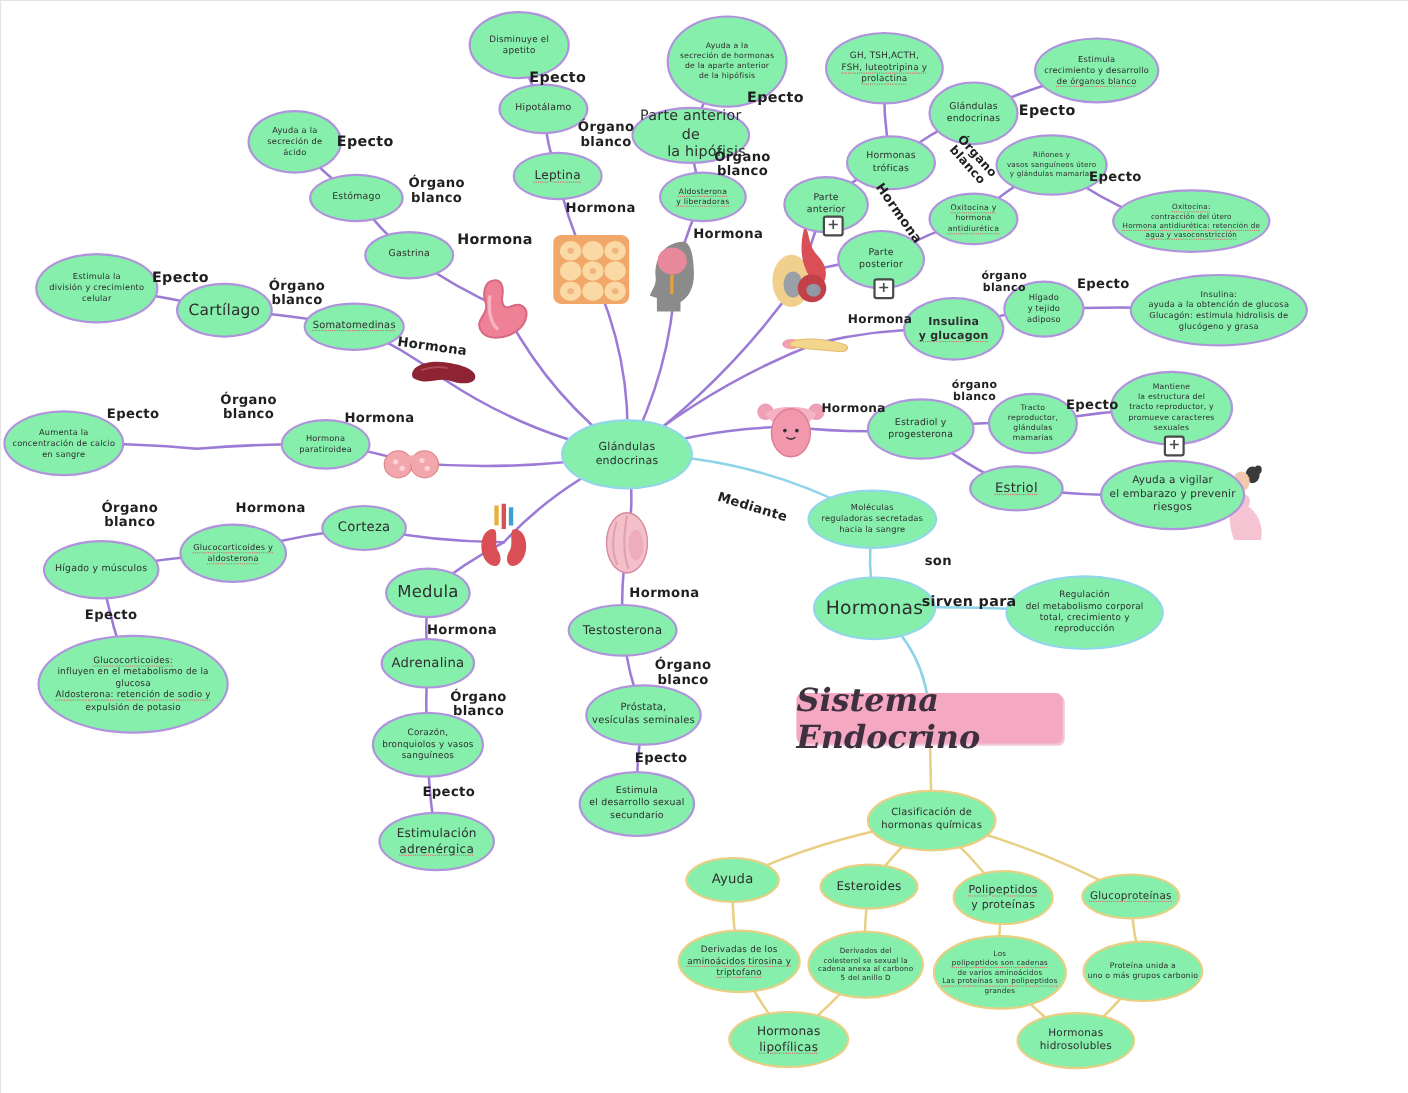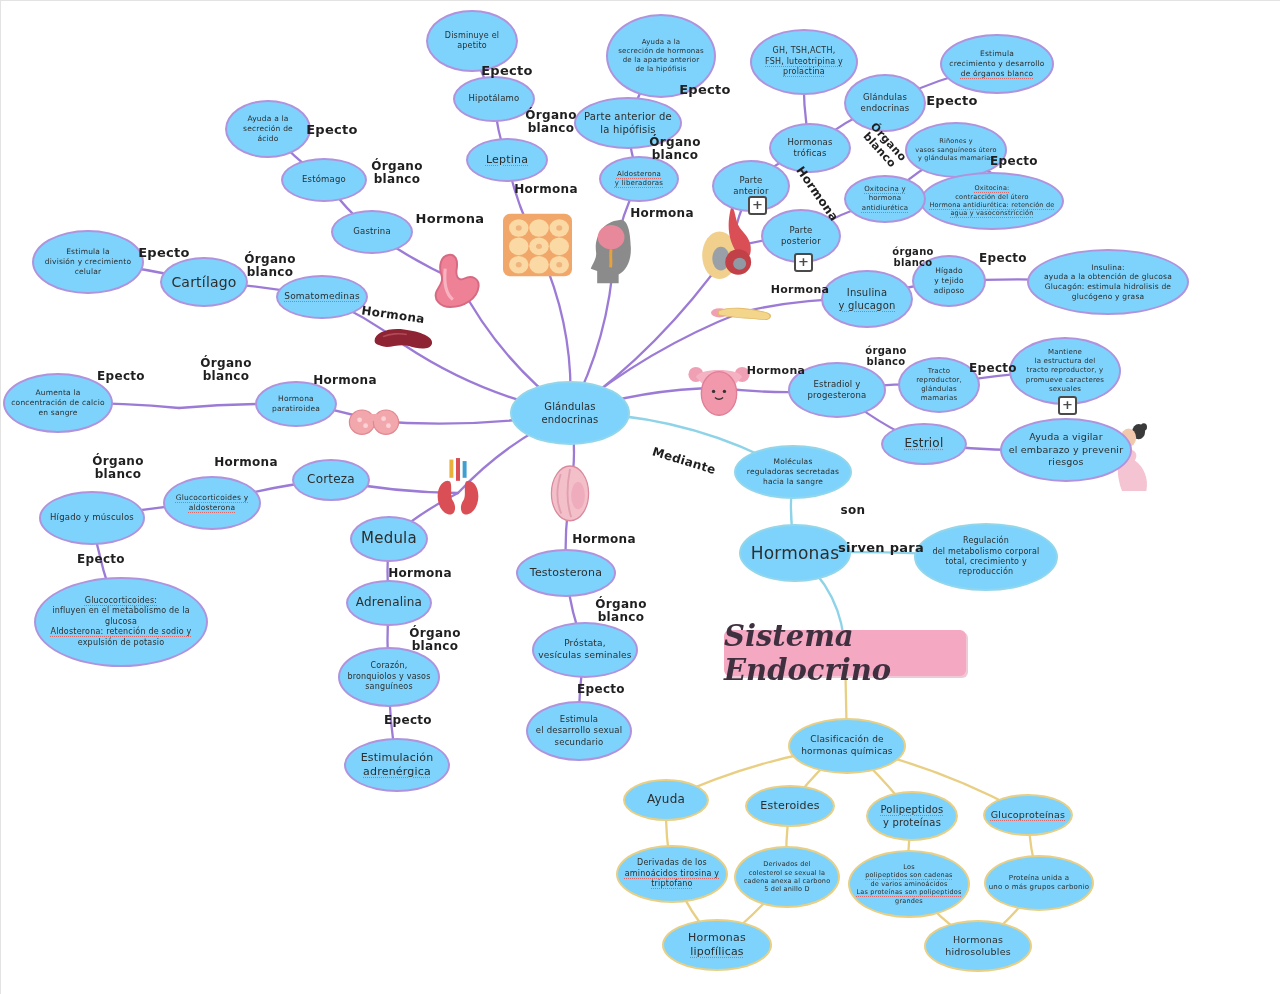--- a/index.html
+++ b/index.html
@@ -1,20 +1,20 @@
 <!DOCTYPE html>
 <html><head>
 <meta charset="utf-8">
 <style>
   html,body{margin:0;padding:0;background:#ffffff;font-family:"DejaVu Sans",sans-serif;}
   #canvas{position:relative;width:1280px;height:994px;background:#ffffff;overflow:hidden;
           box-shadow:inset 1px 1px 0 #e3e3e3;}
   #edges{position:absolute;left:0;top:0;width:100%;height:100%;z-index:1;}
   .node{position:absolute;display:flex;flex-direction:column;justify-content:center;align-items:center;
-        text-align:center;background:#7dd3fc;border-radius:50%;color:#2e2e2e;line-height:1.3;
+        text-align:center;background:#86efac;border-radius:50%;color:#2e2e2e;line-height:1.3;
         letter-spacing:.2px;z-index:2;padding:2px;box-sizing:border-box;}
   .node.p{border:2px solid #b193dd;}
   .node.b{border:2px solid #93d6ea;}
   .node.y{border:2px solid #e9cf83;}
   .node span{display:block;}
   .rl{text-decoration:underline dotted #d96a6a;text-underline-offset:2px;}
   .elabel{position:absolute;font-weight:bold;color:#1f1f1f;white-space:pre-line;text-align:center;
           line-height:1.05;z-index:3;letter-spacing:.3px;}
   .plus{position:absolute;width:15px;height:15px;border:2px solid #4a4a4a;border-radius:3px;background:#fff;
         color:#4a4a4a;font-size:13px;line-height:13px;text-align:center;font-weight:bold;z-index:4;cursor:pointer;}
@@ -189,21 +189,21 @@
     </div>
     <div class="node p" style="left: 466px; top: 138px; width: 82px; height: 44px; font-size: 11px;">
       <span class="rl">Leptina</span>
     </div>
     <div class="node p" style="left: 606px; top: 14px; width: 110px; height: 84px; font-size: 7px;">
       <span>Ayuda a la</span>
       <span>secreción de hormonas</span>
       <span>de la aparte anterior</span>
       <span>de la hipófisis</span>
     </div>
-    <div class="node p" style="left: 574px; top: 97px; width: 108px; height: 52px; font-size: 10px;">
+    <div class="node p" style="left: 574px; top: 97px; width: 108px; height: 52px; font-size: 13px; align-items: flex-end;">
       <span>Parte anterior de</span>
       <span>la hipófisis</span>
     </div>
     <div class="node p" style="left: 599px; top: 156px; width: 80px; height: 46px; font-size: 7px;">
       <span class="rl">Aldosterona</span>
       <span class="rl">y liberadoras</span>
     </div>
     <div class="node p" style="left: 750px; top: 29px; width: 108px; height: 66px; font-size: 8px;">
       <span>GH, TSH,ACTH,</span>
       <span class="rl">FSH, luteotripina y</span>
@@ -220,40 +220,40 @@
     </div>
     <div class="node p" style="left: 769px; top: 123px; width: 82px; height: 50px; font-size: 8.5px;">
       <span>Hormonas</span>
       <span>tróficas</span>
     </div>
     <div class="node p" style="left: 905px; top: 122px; width: 102px; height: 56px; font-size: 6.5px;">
       <span>Riñones y</span>
       <span>vasos sanguíneos útero</span>
       <span>y glándulas mamarias</span>
     </div>
-    <div class="node p" style="left: 920px; top: 172px; width: 144px; height: 58px; font-size: 6.5px;">
+    <div class="node p" style="left: 1011px; top: 172px; width: 144px; height: 58px; font-size: 6.5px;">
       <span class="rl">Oxitocina:</span>
       <span>contracción del útero</span>
       <span class="rl">Hormona antidiurética: retención de</span>
       <span class="rl">agua y vasoconstricción</span>
     </div>
     <div class="node p" style="left: 712px; top: 160px; width: 78px; height: 52px; font-size: 8.5px;">
       <span>Parte</span>
       <span>anterior</span>
     </div>
     <div class="node p" style="left: 761px; top: 209px; width: 80px; height: 54px; font-size: 8.5px;">
       <span>Parte</span>
       <span>posterior</span>
     </div>
     <div class="node p" style="left: 844px; top: 175px; width: 82px; height: 48px; font-size: 7px;">
       <span class="rl">Oxitocina y</span>
       <span>hormona</span>
       <span class="rl">antidiurética</span>
     </div>
-    <div class="node p" style="left: 821px; top: 270px; width: 92px; height: 58px; font-size: 10px;">
+    <div class="node p" style="left: 821px; top: 270px; width: 92px; height: 58px; font-size: 10px; font-weight: bold;">
       <span>Insulina</span>
       <span class="rl">y glucagon</span>
     </div>
     <div class="node p" style="left: 912px; top: 255px; width: 74px; height: 52px; font-size: 7.5px;">
       <span>Hígado</span>
       <span>y tejido</span>
       <span>adiposo</span>
     </div>
     <div class="node p" style="left: 1027px; top: 249px; width: 162px; height: 66px; font-size: 7.5px;">
       <span>Insulina:</span>

